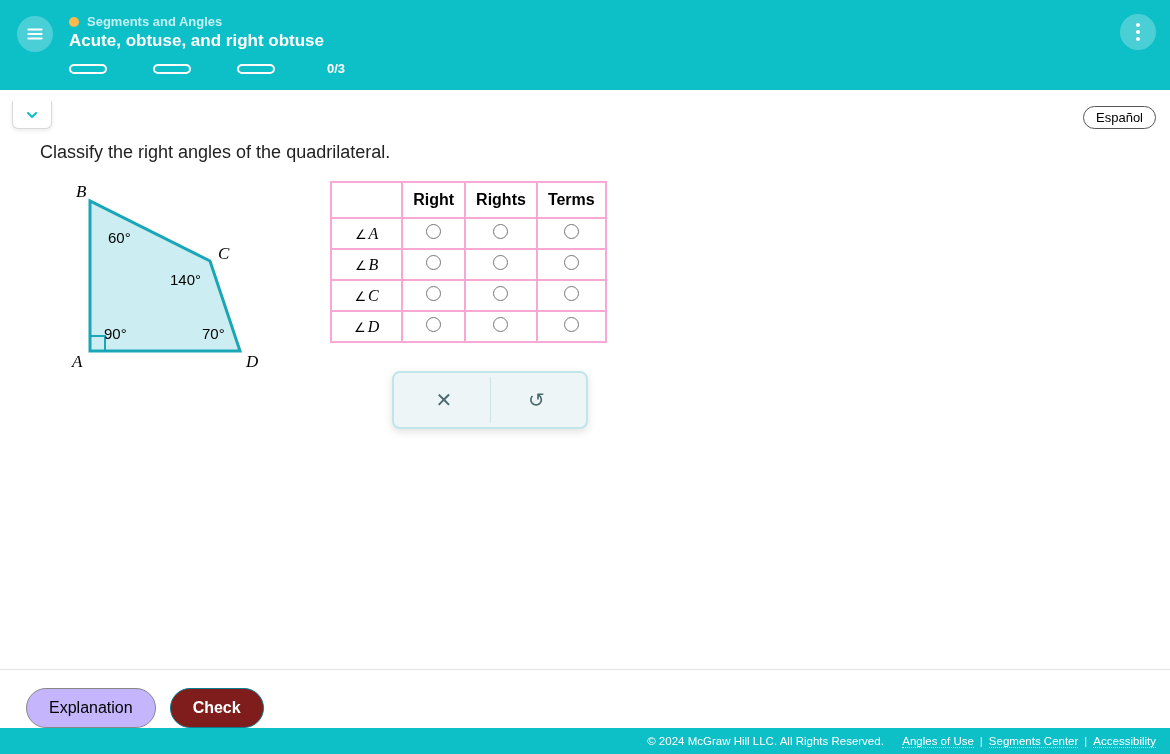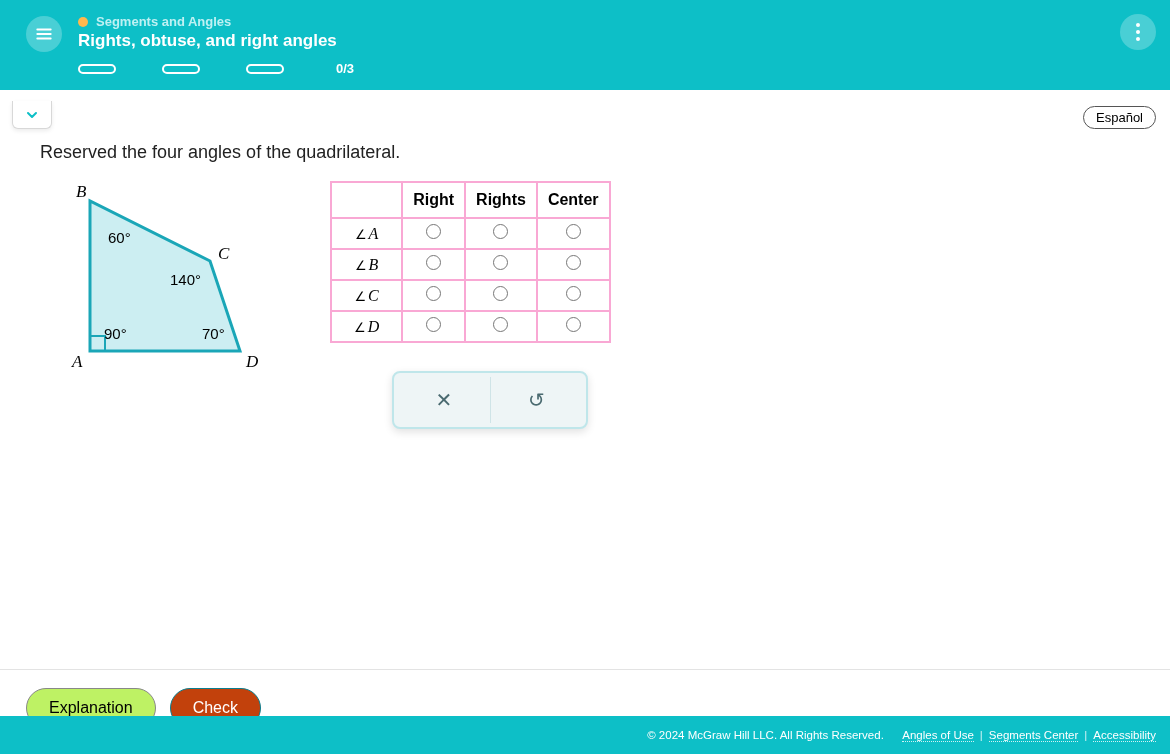--- a/index.html
+++ b/index.html
@@ -3,21 +3,21 @@
 <meta charset="utf-8">
 <style>
   * { box-sizing: border-box; margin: 0; padding: 0; }
   html, body { width: 1170px; height: 754px; font-family: Arial, Helvetica, sans-serif; overflow: hidden; background:#fff; }
   .header {
     background: #0dbfc7;
     color: #fff;
     height: 90px;
     display: flex;
     align-items: flex-start;
-    padding: 10px 14px 0 26px;
+    padding: 10px 14px 0 17px;
     position: relative;
   }
   .menu-btn {
     width: 36px; height: 36px; border-radius: 50%;
     background: rgba(255,255,255,.25);
     display:flex; align-items:center; justify-content:center;
     margin-top: 6px;
     cursor:pointer;
   }
   .menu-btn svg { width:18px; height:18px; }
@@ -86,24 +86,24 @@
   .tool-btn {
     width:92px; height:46px; display:flex; align-items:center; justify-content:center;
     cursor:pointer; color:#4a6a70; font-size:20px;
   }
   .tool-btn + .tool-btn { border-left:1px solid #cfe4e7; }
   .bottom-bar {
     position:absolute; left:0; right:0; bottom:26px;
     padding: 0 26px; display:flex; gap:14px;
     border-top:1px solid #e3e3e3; padding-top:18px;
   }
-  .btn { border-radius:22px; font-size:16px; padding:10px 22px; cursor:pointer; border:1.5px solid #888; background:#bef264;}
-  .btn.primary { background:#c2410c; color:#fff; border-color:#0b7e8f; font-weight:400;}
+  .btn { border-radius:22px; font-size:16px; padding:10px 22px; cursor:pointer; border:1.5px solid #888; background:#c4b5fd;}
+  .btn.primary { background:#7f1d1d; color:#fff; border-color:#0b7e8f; font-weight:700;}
   .footer {
-    position:absolute; left:0; right:0; bottom:0; height:38px;
+    position:absolute; left:0; right:0; bottom:0; height:26px;
     background:#0dbfc7; color:#fff; font-size:11.5px;
     display:flex; align-items:center; justify-content:flex-end;
     padding:0 14px; gap:6px;
   }
   .footer a { color:#fff; text-decoration:none; border-bottom:1px dotted rgba(255,255,255,.8); cursor:pointer;}
   .footer .sep { opacity:.8; }
 </style>
 </head>
 <body>
 
@@ -111,21 +111,21 @@
   <div class="menu-btn">
     <svg viewBox="0 0 24 24">
         <path d="M3 6h18M3 12h18M3 18h18" stroke="#fff" stroke-width="2.4" stroke-linecap="round"></path>
       </svg>
   </div>
   <div class="header-mid">
     <div class="breadcrumb">
       <span class="bc-dot"></span>
       <span>Segments and Angles</span>
     </div>
-    <div class="title">Rights, obtuse, and right angles</div>
+    <div class="title">Acute, obtuse, and right obtuse</div>
     <div class="progress-row">
       <span class="seg"></span>
       <span class="seg"></span>
       <span class="seg"></span>
       <span class="progress-text">0/3</span>
     </div>
   </div>
   <div class="more-btn">
     <div style="display:flex;flex-direction:column;align-items:center;">
       <span class="dot"></span>
@@ -138,21 +138,21 @@
 <div class="subheader">
   <div class="collapse-tab">
     <svg width="16" height="16" viewBox="0 0 24 24">
         <path d="M6 9l6 6 6-6" fill="none" stroke="#0dbfc7" stroke-width="3" stroke-linecap="round" stroke-linejoin="round"></path>
       </svg>
   </div>
   <div class="lang-pill">Español</div>
 </div>
 
 <div class="content">
-  <div class="prompt">Reserved the four angles of the quadrilateral.</div>
+  <div class="prompt">Classify the right angles of the quadrilateral.</div>
 
   <div class="work-row">
 
     <div class="figure-wrap">
       <svg width="210" height="200" viewBox="0 0 210 200">
 
         <polygon points="20,170 20,20 140,80 170,170" fill="#cceef2" stroke="#1aa6b7" stroke-width="3"></polygon>
 
         <path d="M20,155 h15 v15" fill="none" stroke="#1aa6b7" stroke-width="2"></path>
 
@@ -168,21 +168,21 @@
       </svg>
     </div>
 
     <div class="ans-col">
       <table class="ans">
         <tbody>
             <tr>
           <th></th>
           <th>Right</th>
           <th>Rights</th>
-          <th>Center</th>
+          <th>Terms</th>
         </tr>
         <tr>
           <td class="rowhdr"><span class="angle-sym">∠</span><span>A</span></td>
           <td><span class="radio"></span></td>
           <td><span class="radio"></span></td>
           <td><span class="radio"></span></td>
         </tr>
         <tr>
           <td class="rowhdr"><span class="angle-sym">∠</span><span>B</span></td>
           <td><span class="radio"></span></td>

